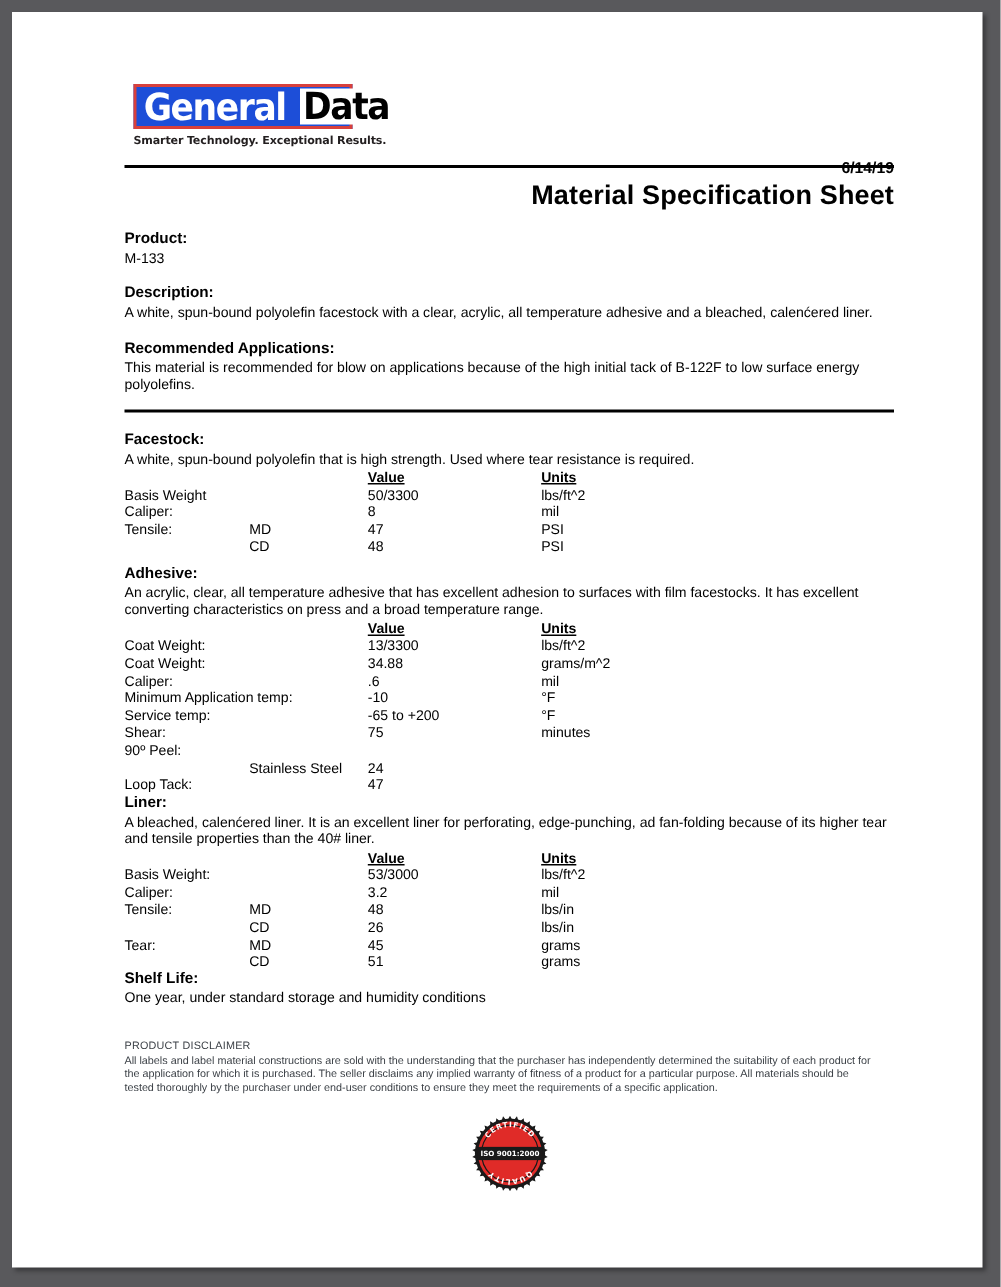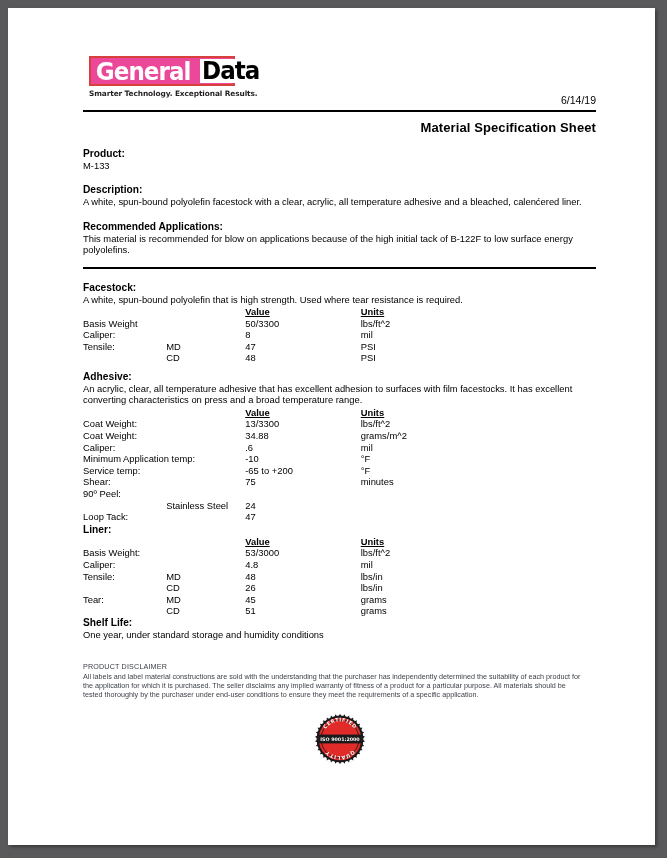--- a/index.html
+++ b/index.html
@@ -35,21 +35,21 @@
     height: 62px;
   }
   .logo-block {
     position: absolute;
     left: 6px;
     top: 8px;
     width: 148px;
   }
   .logo-mark {
     border: 2px solid #d8403c;
-    background: #ec4899;
+    background: #1d4ed8;
     padding: 1px 2px 1px 2px;
     display: flex;
     align-items: stretch;
     height: 30px;
     box-sizing: border-box;
     width: 146px;
   }
   .logo-general {
     color: #ffffff;
     font-family: "DejaVu Sans", sans-serif;
@@ -85,41 +85,41 @@
     font-family: "DejaVu Sans", sans-serif;
     font-size: 7.4px;
     font-weight: bold;
     color: #231f20;
     letter-spacing: -0.1px;
     white-space: nowrap;
   }
   .header-date {
     position: absolute;
     right: 0;
-    top: 46px;
+    top: 58px;
     font-size: 10.5px;
     color: #000;
-    font-weight: normal;
+    font-weight: bold;
   }
 
   .rule-thick {
     border-top: 2.4px solid #000;
     width: 513px;
     margin: 0;
   }
   .rule-thick-2 {
     border-top: 2.2px solid #000;
     width: 513px;
     margin: 0;
   }
 
   .doc-title {
     text-align: right;
     font-weight: bold;
-    font-size: 13px;
+    font-size: 18px;
     color: #000;
     margin-top: 8px;
     letter-spacing: 0.1px;
   }
 
   
   .section {
     margin-top: 13px;
   }
   .section-heading {
@@ -347,20 +347,21 @@
             <td></td>
             <td>47</td>
             <td></td>
           </tr>
         </tbody>
       </table>
     </div>
 
     <div class="section" style="margin-top:1px">
       <div class="section-heading">Liner:</div>
+      <div class="body-text">A bleached, calenćered liner. It is an excellent liner for perforating, edge-punching, ad fan-folding because of its higher tear and tensile properties than the 40# liner.</div>
       <table class="spec-table">
         <colgroup>
             <col class="col-label">
             <col class="col-dir">
             <col class="col-value">
             <col class="col-units">
           </colgroup>
         <tbody>
           <tr>
             <td></td>
@@ -370,21 +371,21 @@
           </tr>
           <tr>
             <td>Basis Weight:</td>
             <td></td>
             <td>53/3000</td>
             <td>lbs/ft^2</td>
           </tr>
           <tr>
             <td>Caliper:</td>
             <td></td>
-            <td>4.8</td>
+            <td>3.2</td>
             <td>mil</td>
           </tr>
           <tr>
             <td>Tensile:</td>
             <td>MD</td>
             <td>48</td>
             <td>lbs/in</td>
           </tr>
           <tr>
             <td></td>

